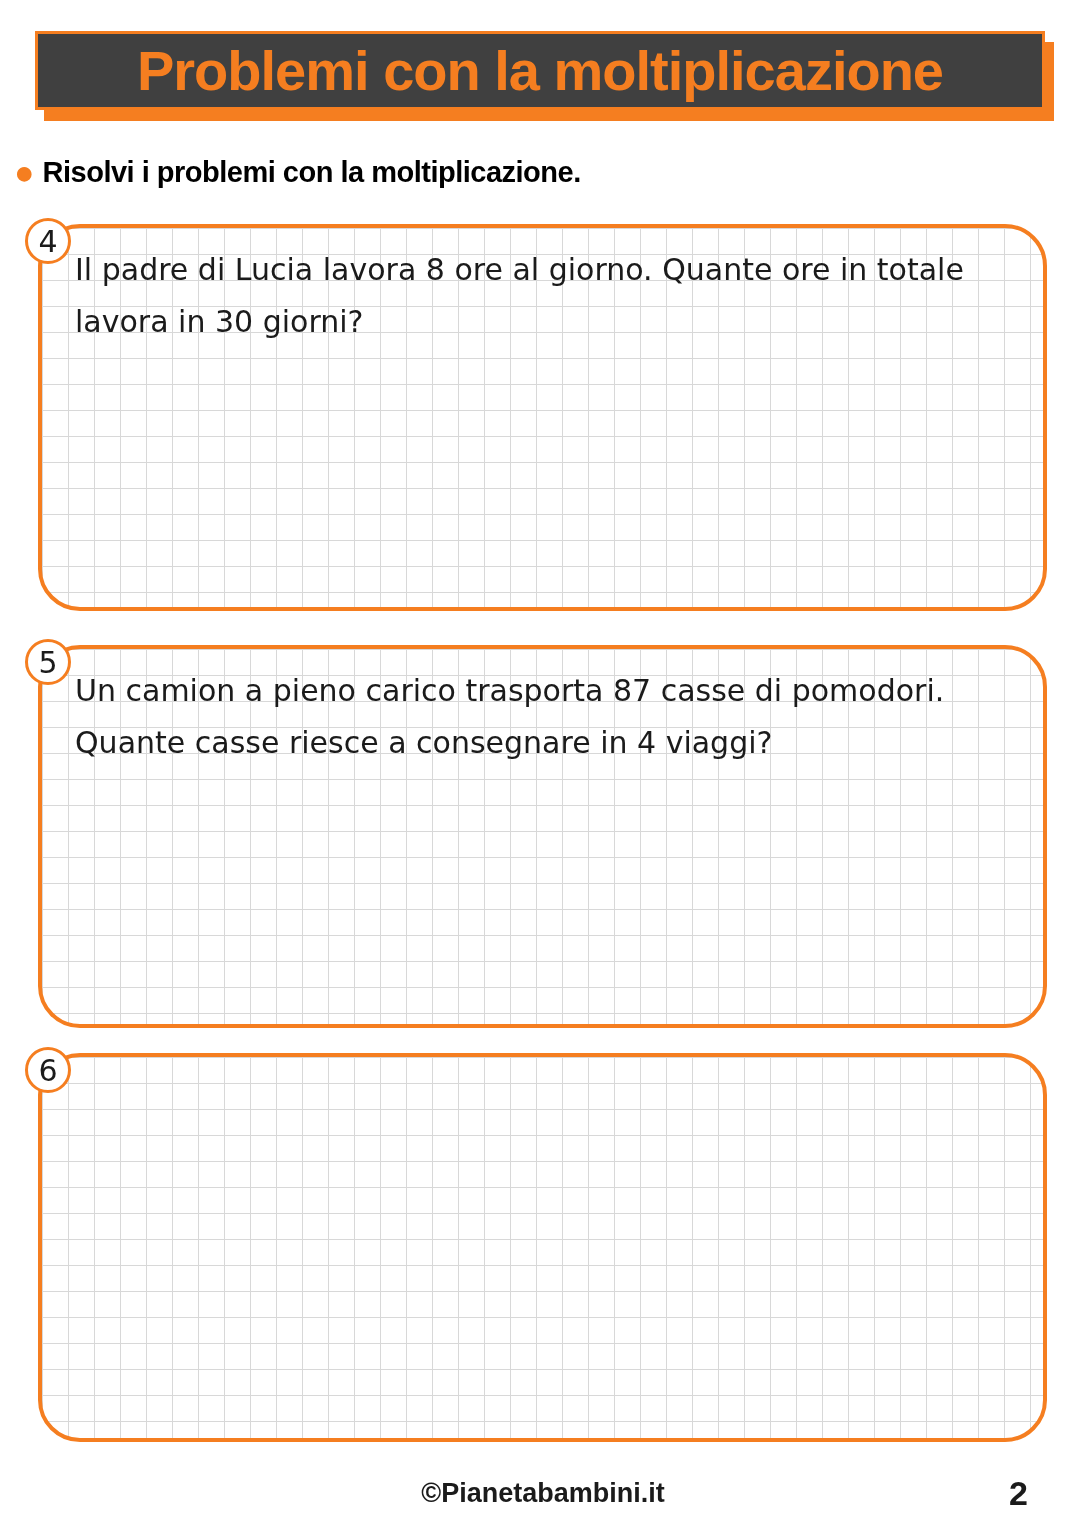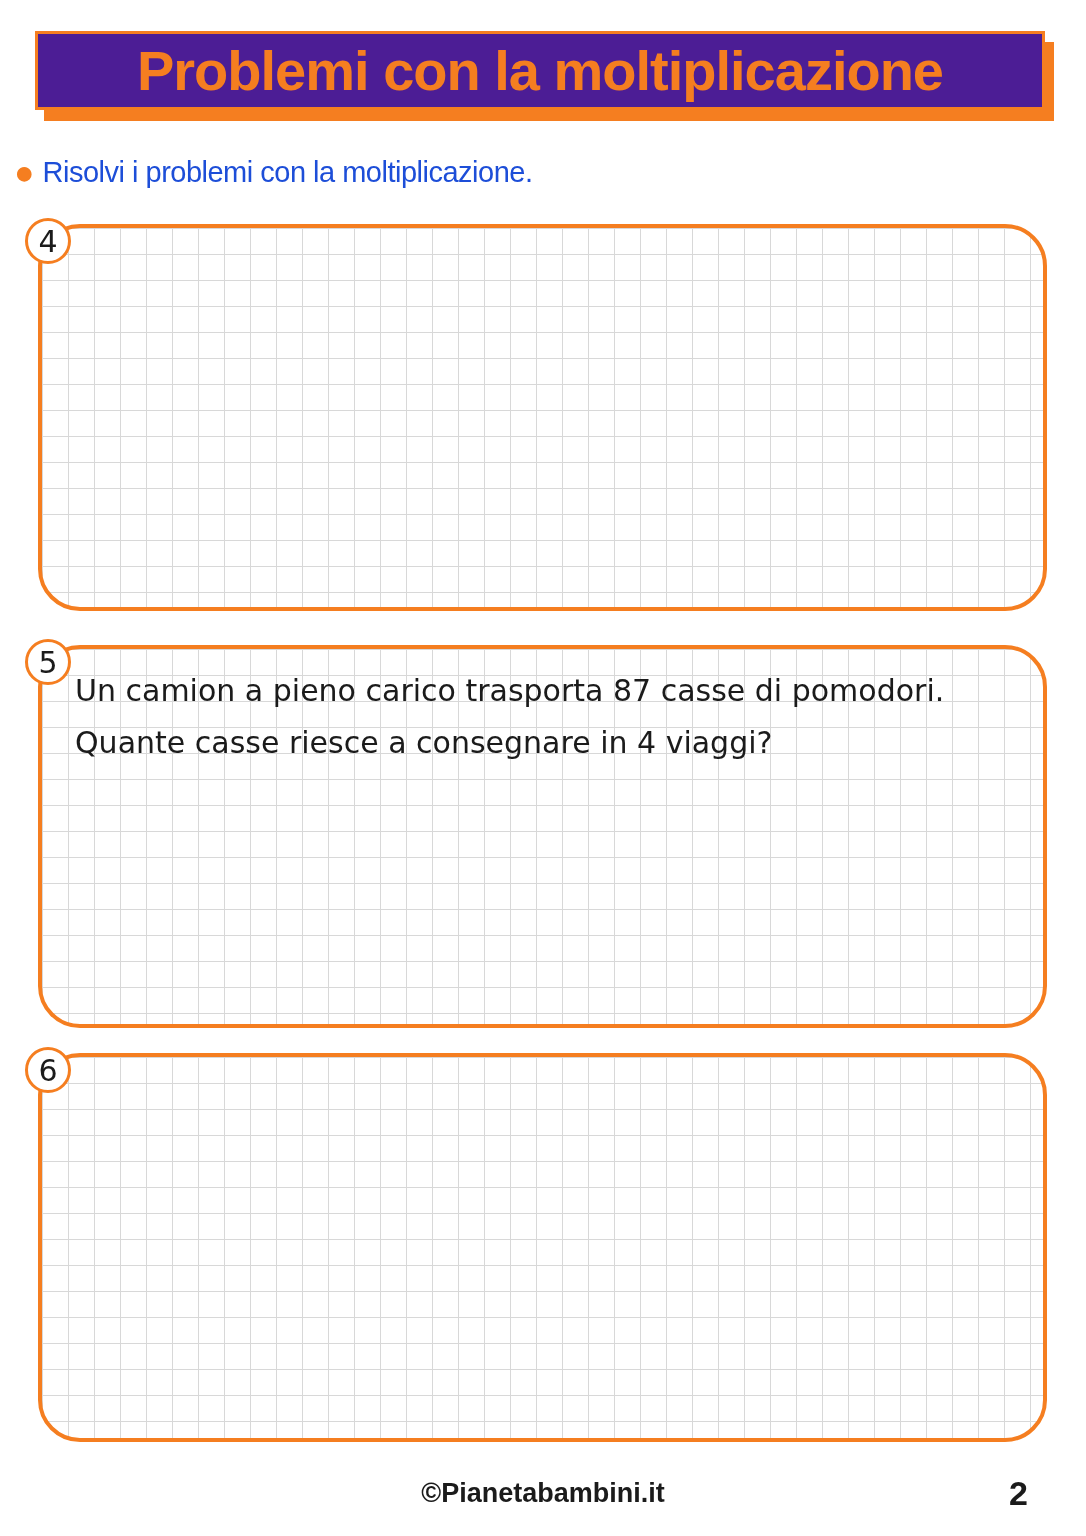--- a/index.html
+++ b/index.html
@@ -17,21 +17,21 @@
   }
 
   
   .title-box {
     position: absolute;
     left: 35px;
     top: 31px;
     width: 1010px;
     height: 79px;
     box-sizing: border-box;
-    background: #4c1d95;
+    background: #404040;
     border: 3px solid #f57e20;
     box-shadow: 9px 11px 0 0 #f57e20;
     display: flex;
     align-items: center;
     justify-content: center;
   }
   .title-text {
     color: #f57e20;
     font-weight: bold;
     font-size: 56px;
@@ -47,22 +47,22 @@
     display: flex;
     align-items: center;
     gap: 8px;
   }
   .bullet-dot {
     color: #f57e20;
     font-size: 34px;
     line-height: 40px;
   }
   .instruction-text {
-    color: #1d4ed8;
-    font-weight: normal;
+    color: #000000;
+    font-weight: bold;
     font-size: 29px;
     letter-spacing: -0.5px;
   }
 
   
   .problem-box {
     position: absolute;
     left: 38px;
     width: 1009px;
     box-sizing: border-box;
@@ -136,20 +136,21 @@
 
   <div class="instruction">
     <span class="bullet-dot">●</span>
     <span class="instruction-text">Risolvi i problemi con la moltiplicazione.</span>
   </div>
 
   <div class="problem-box p4">
     <div class="badge">
       <span>4</span>
     </div>
+    <div class="problem-text">Il padre di Lucia lavora 8 ore al giorno. Quante ore in totale lavora in 30 giorni?</div>
   </div>
 
   <div class="problem-box p5">
     <div class="badge">
       <span>5</span>
     </div>
     <div class="problem-text">Un camion a pieno carico trasporta 87 casse di pomodori. Quante casse riesce a consegnare in 4 viaggi?</div>
   </div>
 
   <div class="problem-box p6">

